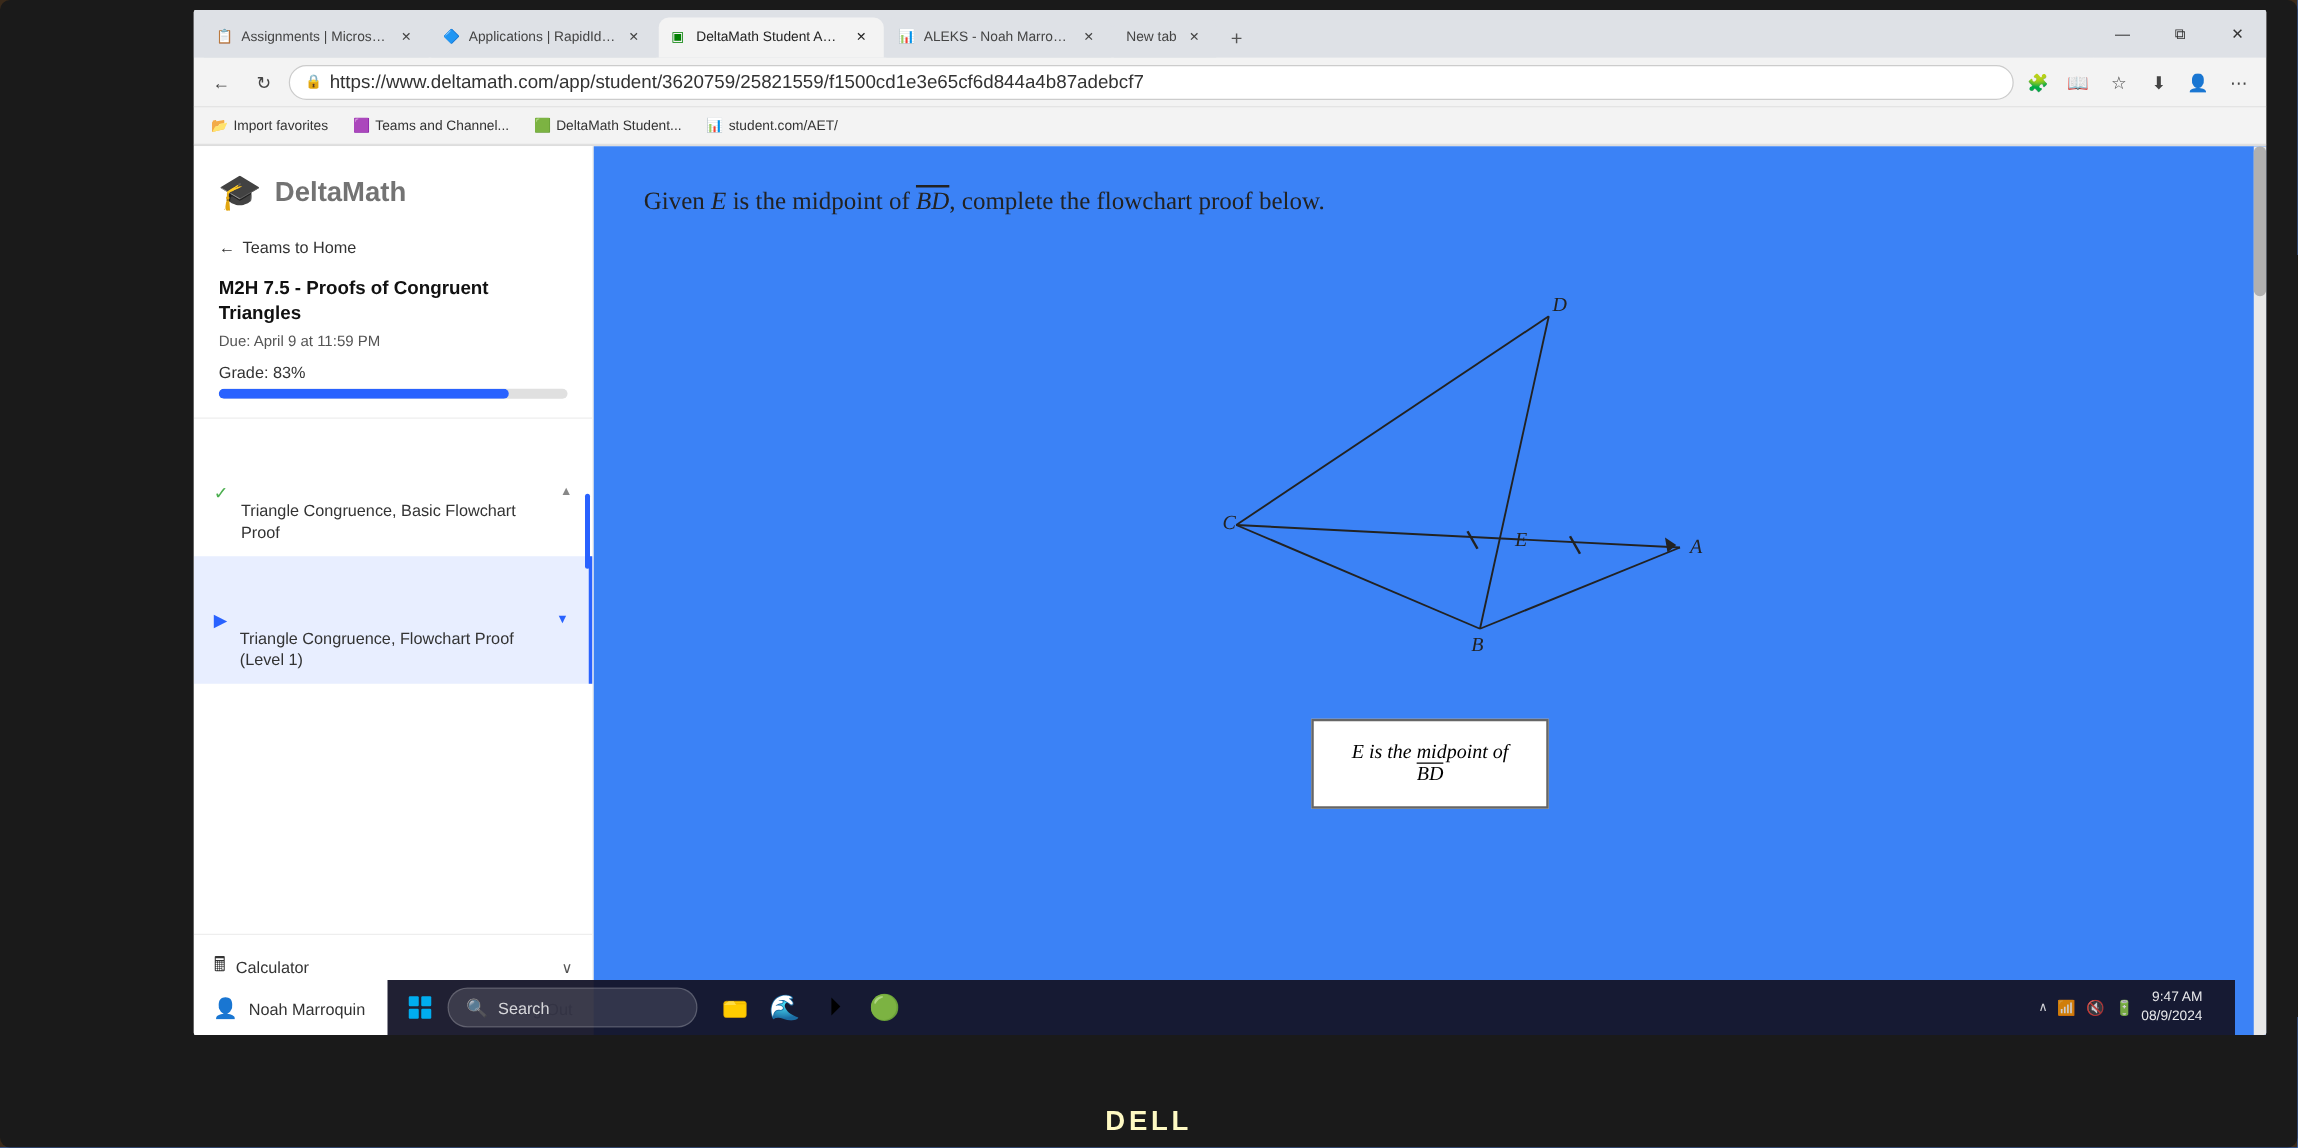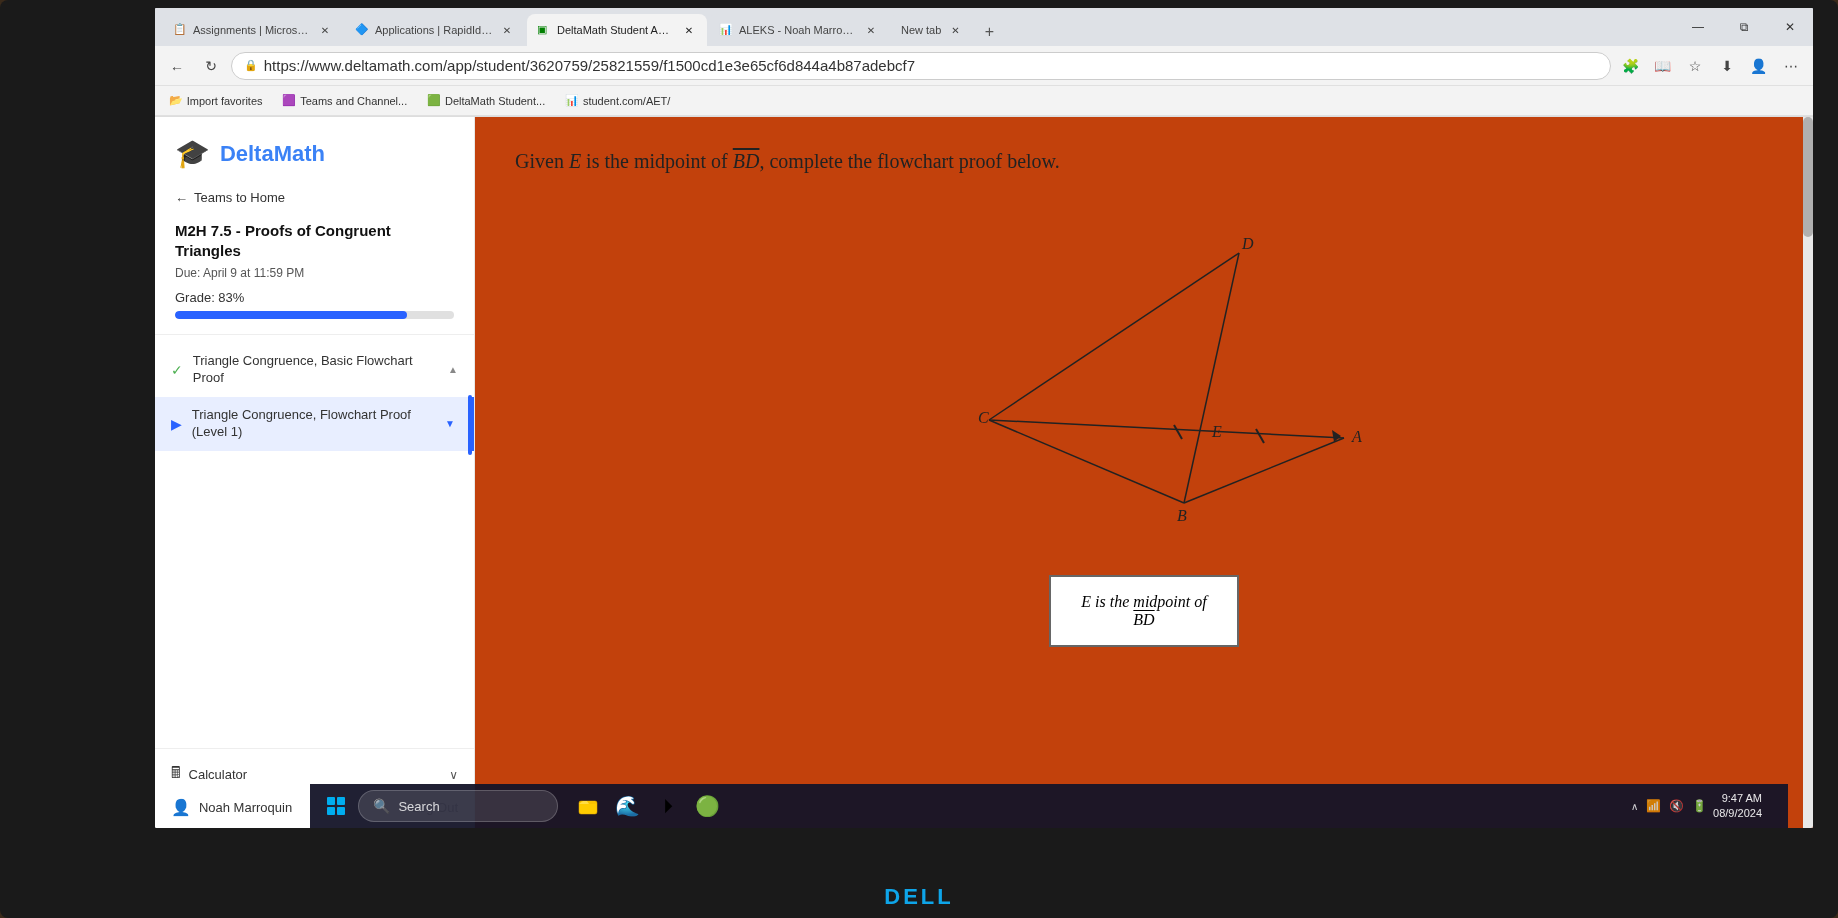--- a/index.html
+++ b/index.html
@@ -207,21 +207,21 @@
       margin-bottom: 20px;
     }
 
     .logo-icon {
       font-size: 28px;
     }
 
     .logo-text {
       font-size: 22px;
       font-weight: 600;
-      color: #3b82f6;
+      color: #737373;
     }
 
     .back-link {
       display: flex;
       align-items: center;
       gap: 6px;
       color: #333;
       font-size: 13px;
       cursor: pointer;
       margin-bottom: 16px;
@@ -293,20 +293,21 @@
 
     .sidebar-item-arrow {
       color: #2962ff;
       font-size: 14px;
       flex-shrink: 0;
     }
 
     .sidebar-item-text {
       flex: 1;
       line-height: 1.3;
+      margin-top: 48px;
     }
 
     .sidebar-footer {
       border-top: 1px solid #eee;
       padding: 12px 16px;
     }
 
     .calculator-row {
       display: flex;
       align-items: center;
@@ -354,21 +355,21 @@
       font-size: 13px;
       color: #555;
       cursor: pointer;
     }
 
     
     .main-content {
       flex: 1;
       display: flex;
       flex-direction: column;
-      background: #c2410c;
+      background: #3b82f6;
       overflow: hidden;
       position: relative;
       justify-content: flex-end;
     }
 
     .problem-area {
       flex: 1;
       padding: 30px 40px 20px;
       overflow-y: auto;
     }
@@ -531,21 +532,21 @@
     }
 
     
     .dell-logo {
       position: absolute;
       bottom: 8px;
       left: 50%;
       transform: translateX(-50%);
       font-size: 22px;
       font-weight: 800;
-      color: #0ea5e9;
+      color: #fef9c3;
       letter-spacing: 3px;
     }
 
     .win-ctrl {
       width: 46px;
       height: 32px;
       display: flex;
       align-items: center;
       justify-content: center;
       font-size: 12px;

